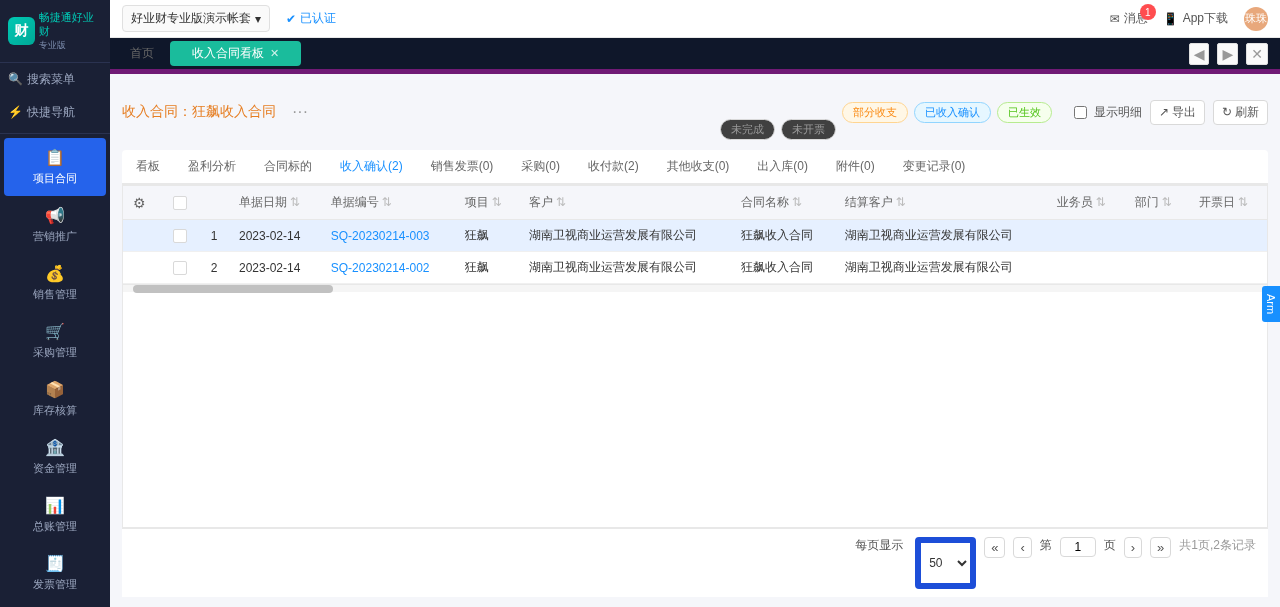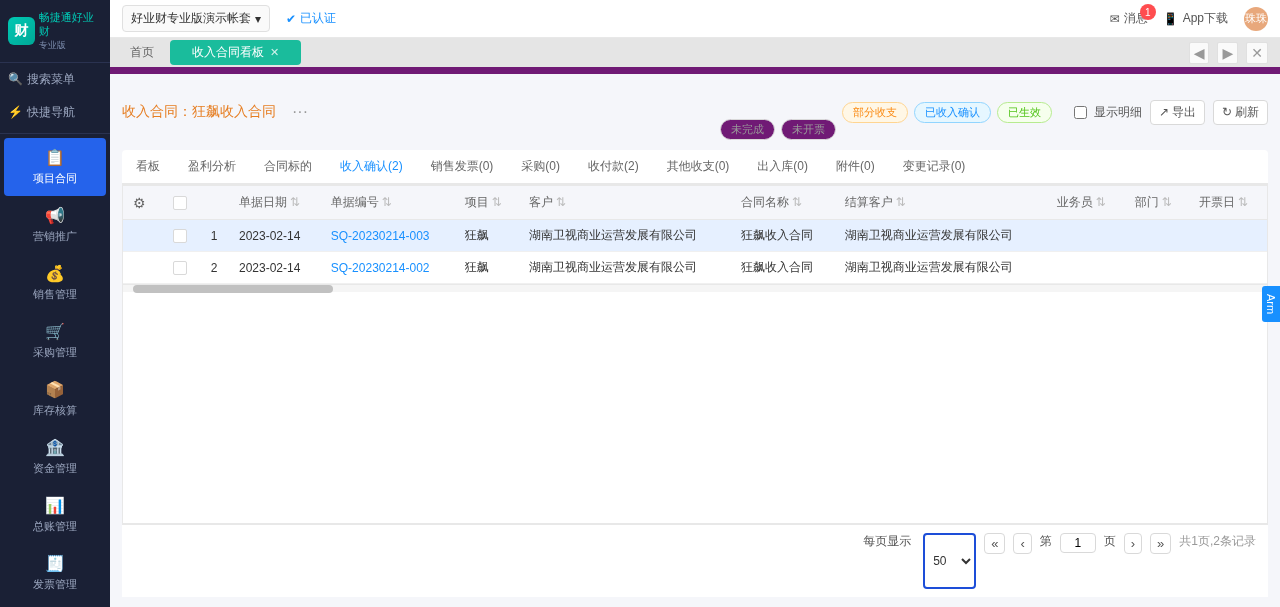--- a/index.html
+++ b/index.html
@@ -24,38 +24,38 @@
     
     .topbar { background: white; height: 38px; display: flex; align-items: center; padding: 0 12px; border-bottom: 1px solid #e8e8e8; gap: 8px; }
     .topbar-company { display: flex; align-items: center; gap: 4px; font-size: 12px; color: #333; padding: 4px 8px; border: 1px solid #e0e0e0; border-radius: 4px; cursor: pointer; background: #fafafa; }
     .topbar-certified { display: flex; align-items: center; gap: 4px; color: #1890ff; font-size: 12px; margin-left: 8px; }
     .topbar-right { margin-left: auto; display: flex; align-items: center; gap: 16px; }
     .topbar-btn { display: flex; align-items: center; gap: 4px; font-size: 12px; color: #555; cursor: pointer; position: relative; }
     .badge { background: #ff4d4f; color: white; border-radius: 8px; font-size: 10px; padding: 0 4px; min-width: 16px; height: 16px; display: inline-flex; align-items: center; justify-content: center; position: absolute; top: -6px; right: -8px; }
     .avatar { width: 24px; height: 24px; background: #e8a87c; border-radius: 50%; display: flex; align-items: center; justify-content: center; color: white; font-size: 11px; }
 
     
-    .tabbar { background: #e5e5e5; height: 36px; display: flex; align-items: center; padding: 0 12px; border-bottom: 7px solid #701a75; gap: 8px; }
+    .tabbar { background: #0f172a; height: 36px; display: flex; align-items: center; padding: 0 12px; border-bottom: 5px solid #701a75; gap: 8px; }
     .tabbar-home { color: #666; font-size: 12px; cursor: pointer; padding: 0 8px; }
     .tabbar-tab { background: #1abc9c; color: white; font-size: 12px; padding: 4px 22px; border-radius: 4px; cursor: pointer; display: flex; align-items: center; gap: 6px; }
     .tabbar-tab .close { font-size: 11px; opacity: 0.8; cursor: pointer; }
     .tabbar-nav { margin-left: auto; display: flex; align-items: center; gap: 8px; }
     .tabbar-nav-btn { color: #999; cursor: pointer; font-size: 14px; padding: 2px 4px; border: 1px solid #e0e0e0; border-radius: 2px; background: #fafafa; }
 
     
     .content { flex: 1; display: flex; flex-direction: column; overflow: hidden; padding: 10px 12px; }
 
     
     .contract-header { display: flex; align-items: center; gap: 12px; margin-bottom: 10px; }
     .contract-title { font-size: 14px; color: #333; font-weight: 500; }
     .contract-title span { color: #e67e22; }
     .more-btn { color: #999; font-size: 16px; cursor: pointer; padding: 0 4px; }
     .status-tags { display: flex; gap: 6px; margin-left: auto; align-items: center; }
     .tag { padding: 2px 10px; border-radius: 12px; font-size: 11px; border: 1px solid; cursor: pointer; }
-    .tag-gray { color: #999; border-color: #d9d9d9; background: #701a75; margin-top: 35px; }
+    .tag-gray { color: #999; border-color: #d9d9d9; background: #404040; margin-top: 35px; }
     .tag-orange { color: #fa8c16; border-color: #ffd591; background: #fff7e6; font-weight: 500; }
     .tag-blue { color: #1890ff; border-color: #91d5ff; background: #e6f7ff; }
     .tag-green { color: #52c41a; border-color: #b7eb8f; background: #f6ffed; }
     .header-actions { display: flex; align-items: center; gap: 8px; margin-left: 10px; }
     .action-btn { display: flex; align-items: center; gap: 3px; font-size: 12px; color: #555; cursor: pointer; padding: 3px 8px; border: 1px solid #d9d9d9; border-radius: 4px; background: white; }
     .show-detail { display: flex; align-items: center; gap: 4px; font-size: 12px; color: #555; }
 
     
     .sub-tabs { display: flex; gap: 0; border-bottom: 2px solid #e8e8e8; margin-bottom: 0; background: white; border-radius: 4px 4px 0 0; overflow-x: auto; }
     .sub-tab { padding: 8px 14px; font-size: 12px; color: #666; cursor: pointer; border-bottom: 2px solid transparent; margin-bottom: -2px; white-space: nowrap; }
@@ -75,21 +75,21 @@
     .gear-icon-th { color: #666; cursor: pointer; font-size: 14px; }
     .checkbox { width: 14px; height: 14px; border: 1px solid #d9d9d9; border-radius: 2px; background: white; cursor: pointer; }
 
     
     .table-footer { background: #fdf6e3; border-top: 2px solid #e8e8e8; padding: 7px 12px; display: flex; align-items: center; gap: 10px; font-size: 12px; color: #555; border-bottom: 1px solid #e8e8e8; }
     .total-label { color: #333; font-weight: 500; }
 
     
     .pagination { background: white; padding: 8px 12px; display: flex; align-items: flex-start; justify-content: flex-end; gap: 8px; border-top: 1px solid #e8e8e8; font-size: 12px; color: #555; }
     .page-size-label { margin-right: 4px; }
-    .page-size-select { border: 2px solid #1d4ed8; border-radius: 4px; padding: 18px 4px; font-size: 12px; color: #333; cursor: pointer; background: white; }
+    .page-size-select { border: 6px solid #1d4ed8; border-radius: 4px; padding: 12px 4px; font-size: 12px; color: #333; cursor: pointer; background: white; }
     .page-btn { border: 1px solid #d9d9d9; border-radius: 4px; padding: 2px 6px; cursor: pointer; background: white; color: #555; font-size: 13px; }
     .page-btn:disabled { color: #ccc; cursor: default; }
     .page-input { width: 36px; border: 1px solid #d9d9d9; border-radius: 4px; padding: 2px 4px; text-align: center; font-size: 12px; }
     .total-info { color: #999; }
 
     
     .table-container::-webkit-scrollbar { height: 6px; width: 6px; }
     .table-container::-webkit-scrollbar-track { background: #f1f1f1; }
     .table-container::-webkit-scrollbar-thumb { background: #c1c1c1; border-radius: 3px; }
 

